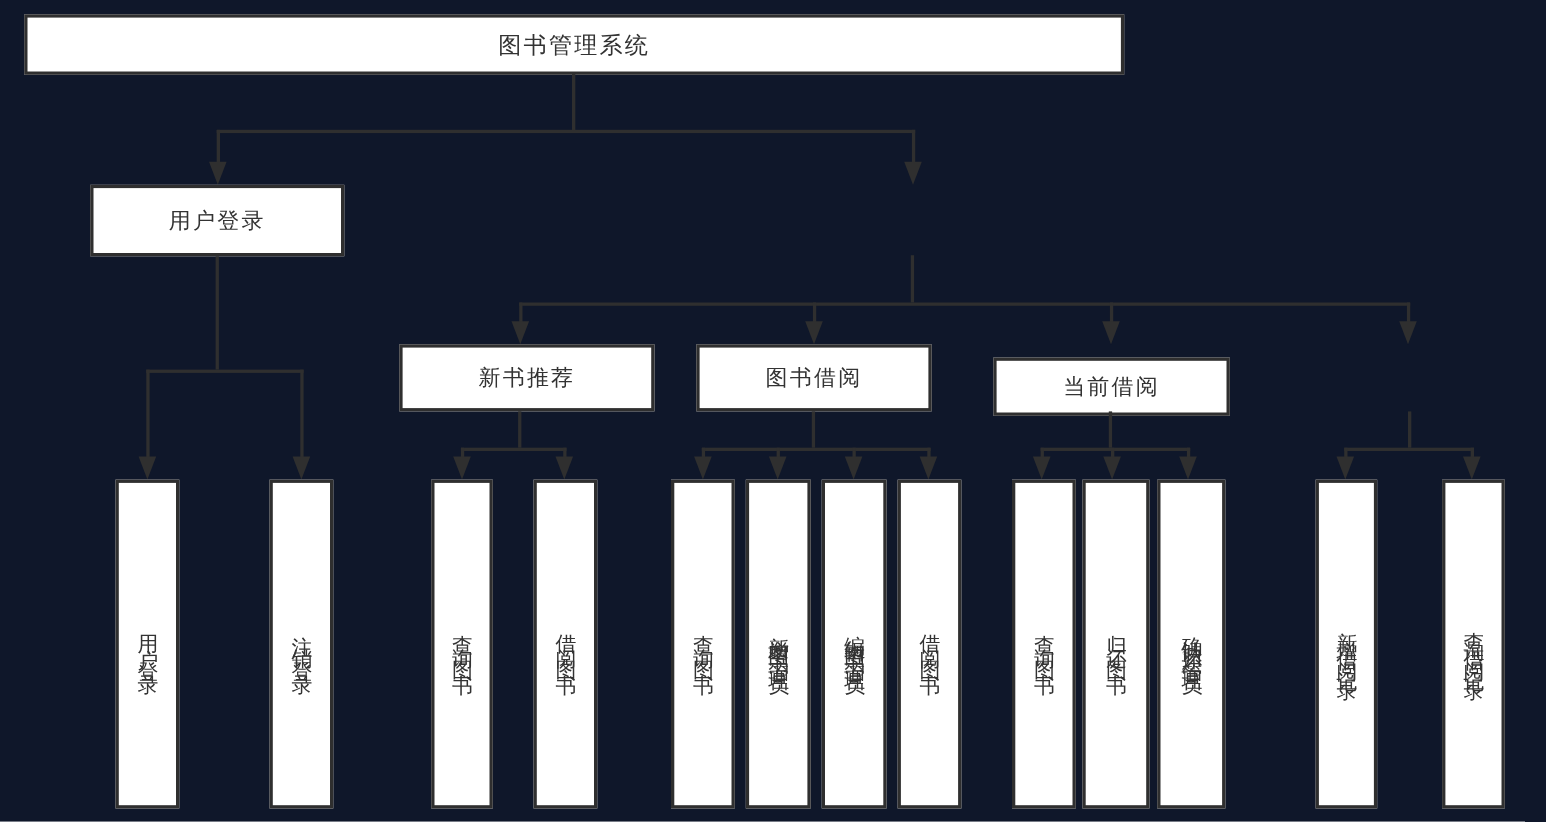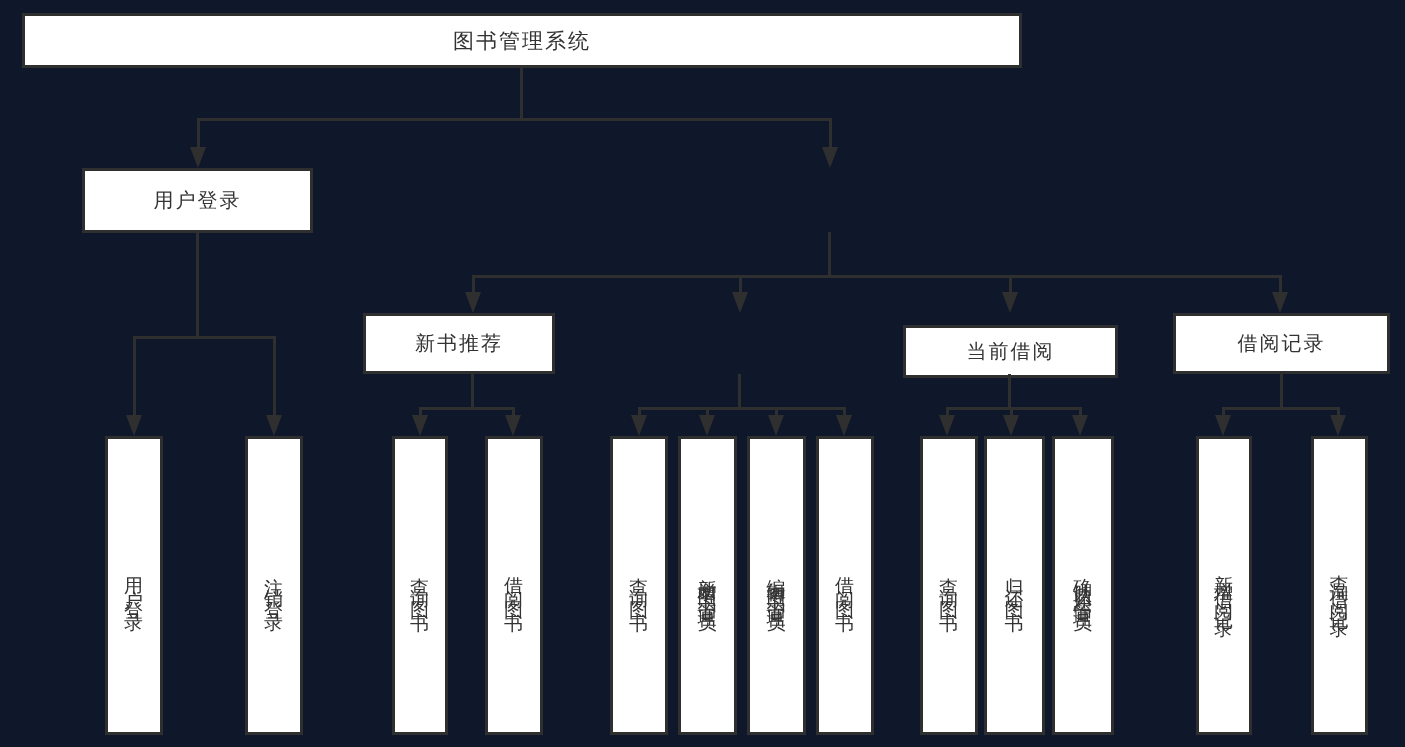--- a/index.html
+++ b/index.html
@@ -64,28 +64,28 @@
   <div class="hline" style="left:472px;top:275px;width:810px;"></div>
   <div class="vline" style="left:472px;top:275px;height:20px;"></div>
   <div class="arrow" style="left:465px;top:292px;"></div>
   <div class="vline" style="left:739px;top:275px;height:20px;"></div>
   <div class="arrow" style="left:732px;top:292px;"></div>
   <div class="vline" style="left:1009px;top:275px;height:20px;"></div>
   <div class="arrow" style="left:1002px;top:292px;"></div>
   <div class="vline" style="left:1279px;top:275px;height:20px;"></div>
   <div class="arrow" style="left:1272px;top:292px;"></div>
 
-  <div class="node l3-node" style="left:363px;top:313px;width:192px;height:61px;">
+  <div class="node l3-node" style="left:363px;top:313px;width:232px;height:61px;">
     <span>新书推荐</span>
+  </div>
+  <div class="node l3-node" style="left:633px;top:313px;width:214px;height:61px;">
+    <span>图书借阅</span>
   </div>
   <div class="node l3-node" style="left:903px;top:325px;width:215px;height:53px;">
     <span>当前借阅</span>
-  </div>
-  <div class="node l3-node" style="left:1173px;top:313px;width:217px;height:61px;">
-    <span>借阅记录</span>
   </div>
 
   <div class="vline" style="left:471px;top:374px;height:33px;"></div>
   <div class="hline" style="left:419px;top:407px;width:96px;"></div>
   <div class="vline" style="left:419px;top:407px;height:10px;"></div>
   <div class="arrow" style="left:412px;top:415px;"></div>
   <div class="vline" style="left:512px;top:407px;height:10px;"></div>
   <div class="arrow" style="left:505px;top:415px;"></div>
 
   <div class="vline" style="left:738px;top:374px;height:33px;"></div>

